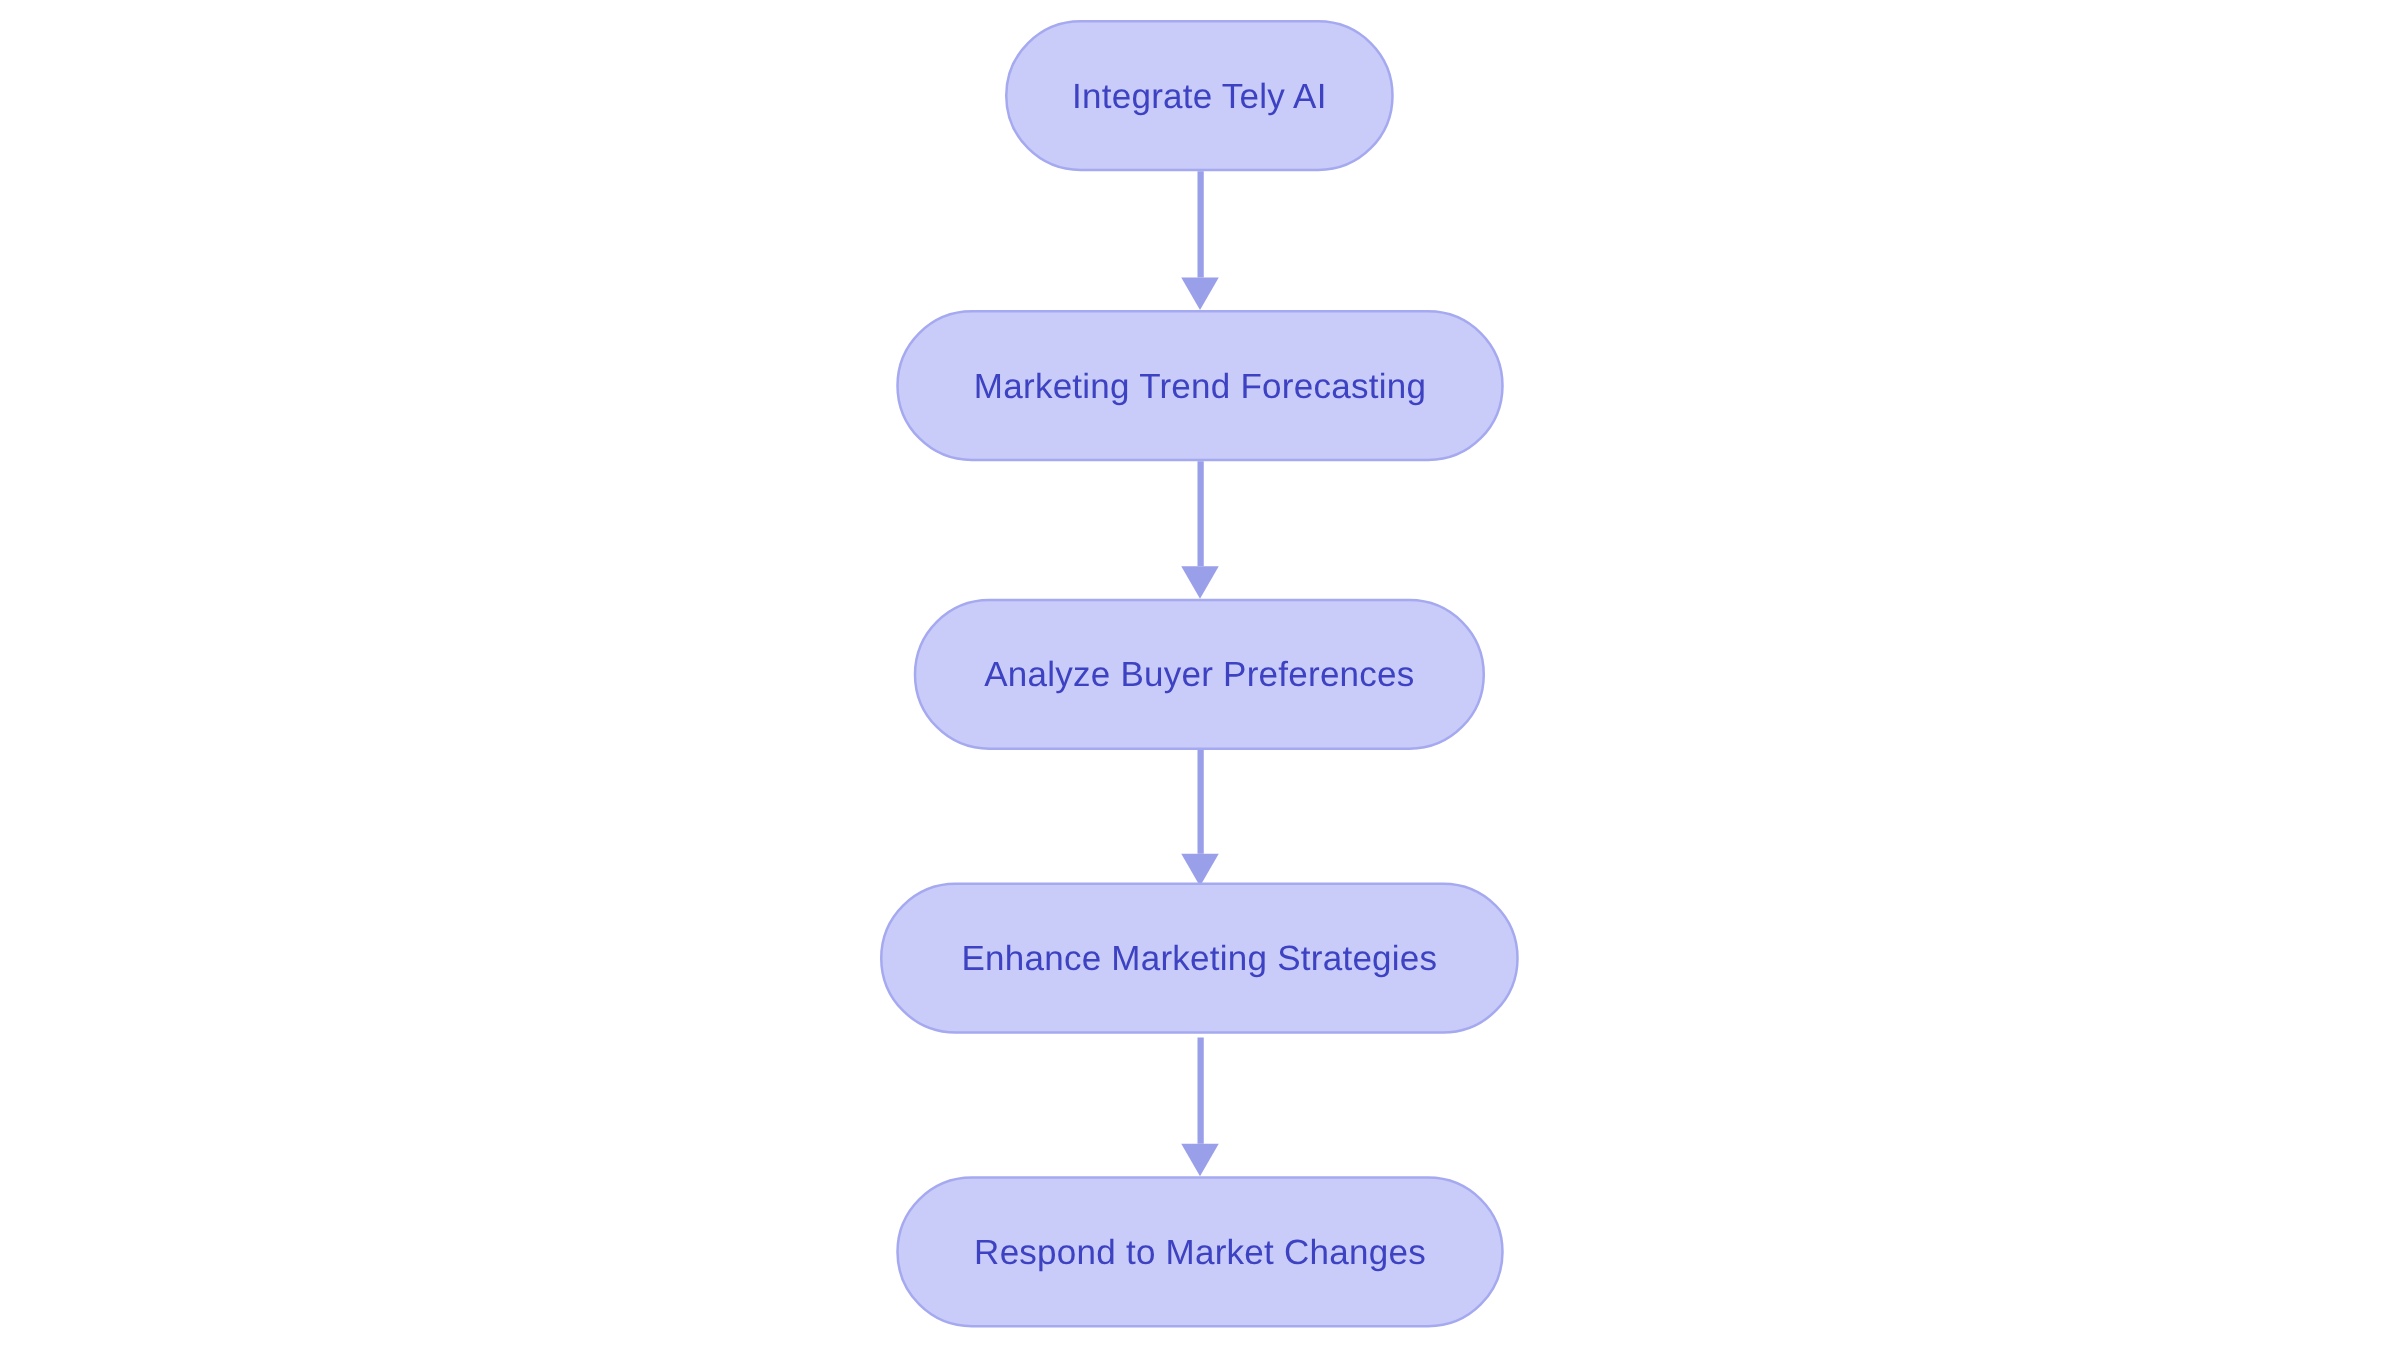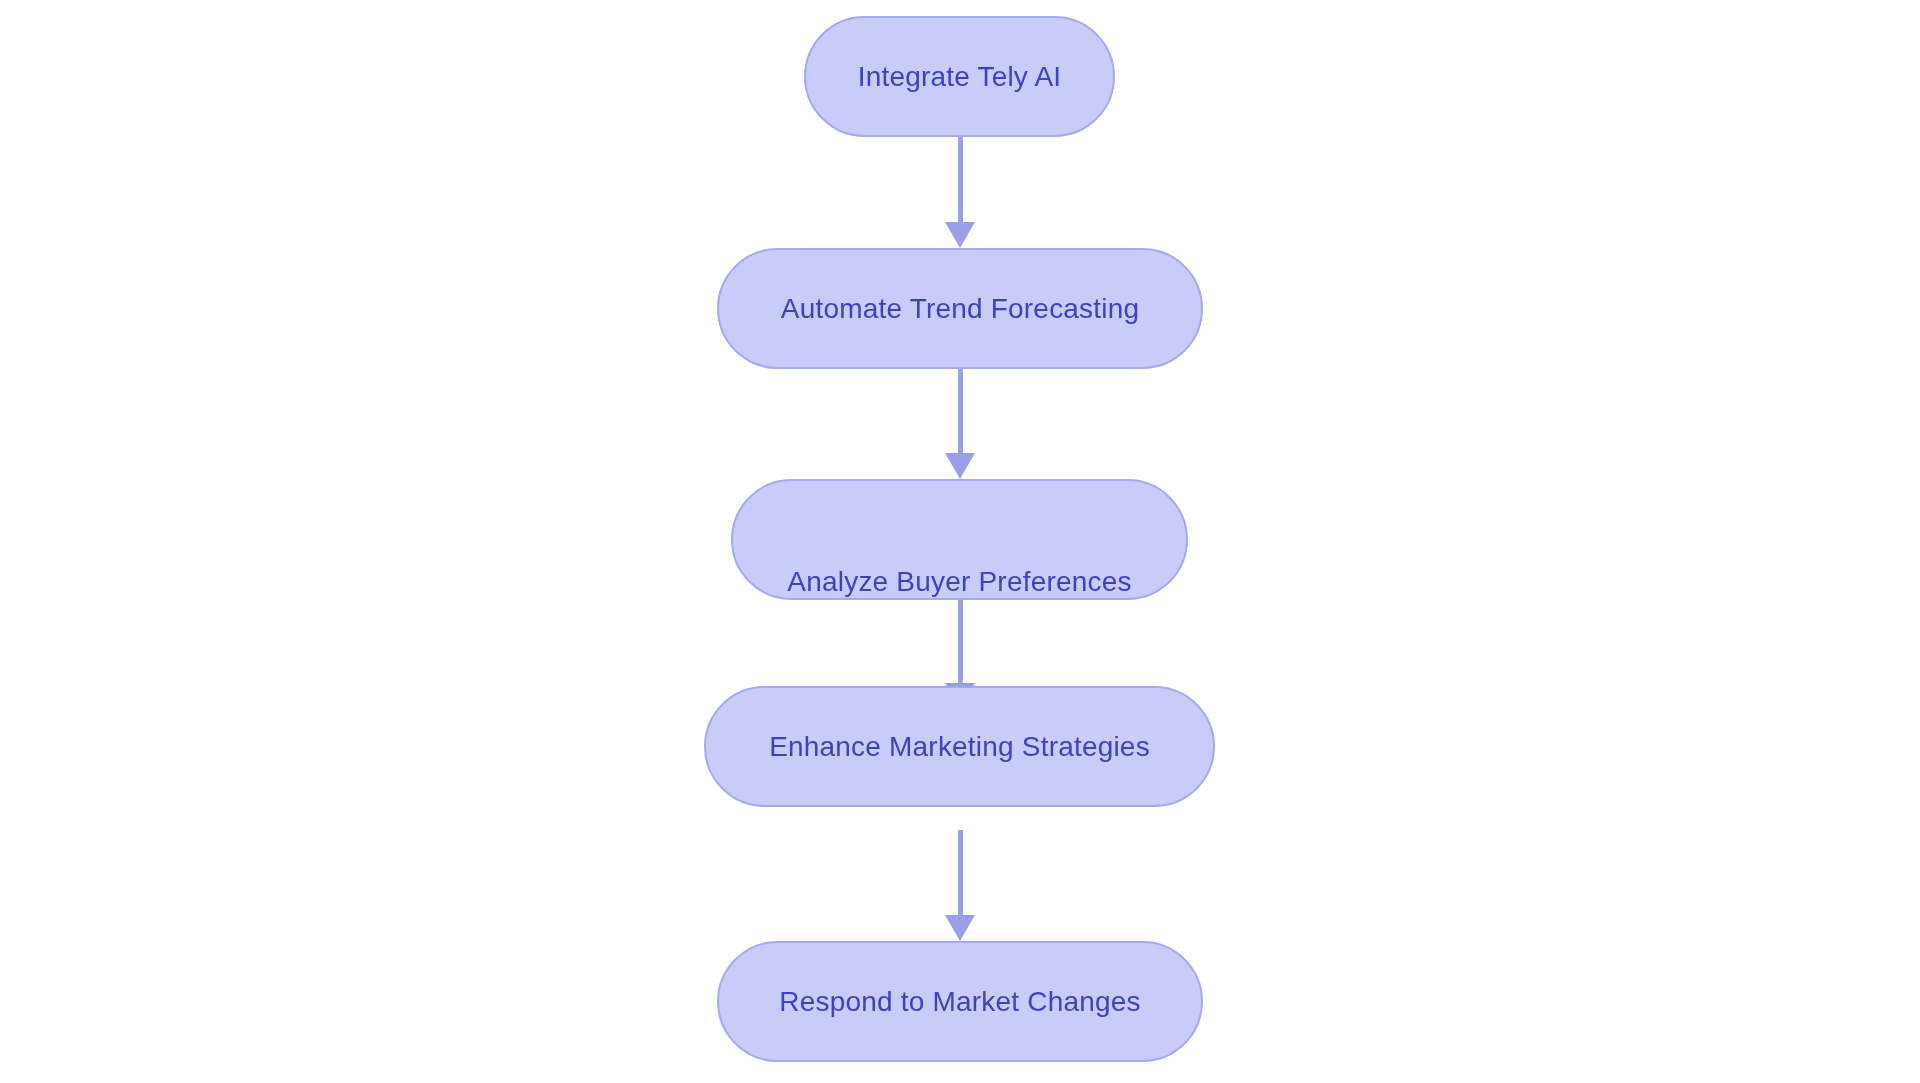--- a/index.html
+++ b/index.html
@@ -30,22 +30,22 @@
     display: flex;
     align-items: center;
     justify-content: center;
     color: var(--node_text);
     font-size: 28px;
     letter-spacing: 0.2px;
     white-space: nowrap;
   }
   .n1 { left: 804px; top: 16px;  width: 311px; }
   .n2 { left: 717px; top: 248px; width: 486px; }
-  .n3 { left: 731px; top: 479px; width: 457px; align-items: flex-end; }
-  .n4 { left: 704px; top: 686px; width: 511px; align-items: center; }
+  .n3 { left: 731px; top: 479px; width: 457px; }
+  .n4 { left: 704px; top: 706px; width: 511px; align-items: center; }
   .n5 { left: 717px; top: 941px; width: 486px; justify-content: center; }
 
   .arrow {
     position: absolute;
     left: 945px;            
     width: 30px;
     display: flex;
     flex-direction: column;
     align-items: center;
   }
@@ -72,21 +72,21 @@
   <div class="node n1">
     <span>Integrate Tely AI</span>
   </div>
 
   <div class="arrow a1">
     <div class="shaft"></div>
     <div class="head"></div>
   </div>
 
   <div class="node n2">
-    <span>Automate Trend Forecasting</span>
+    <span>Marketing Trend Forecasting</span>
   </div>
 
   <div class="arrow a2">
     <div class="shaft"></div>
     <div class="head"></div>
   </div>
 
   <div class="node n3">
     <span>Analyze Buyer Preferences</span>
   </div>

